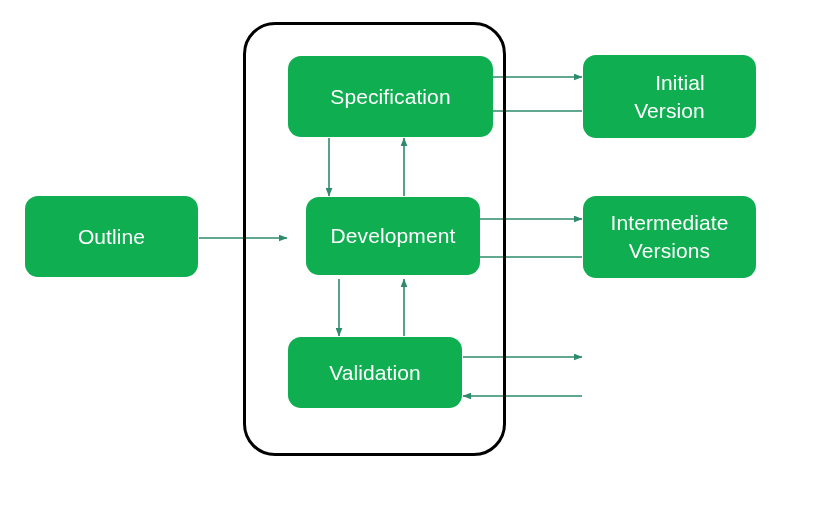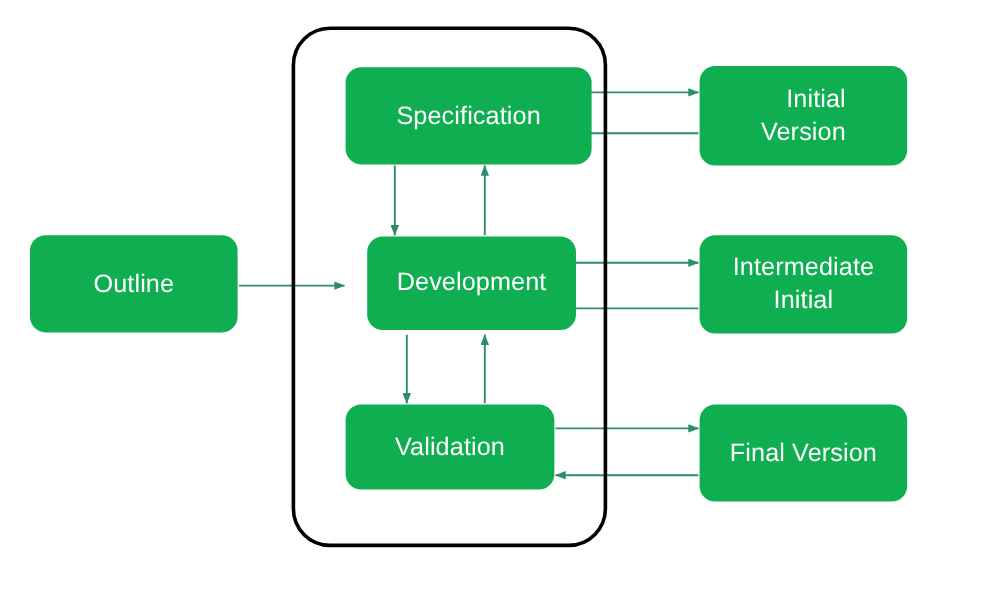--- a/index.html
+++ b/index.html
@@ -114,20 +114,17 @@
     <span class="node-label">Validation</span>
   </div>
 
   <div class="node" style="left:583px; top:55px; width:173px; height:83px;text-align:right;">
     <span class="node-label">Initial
 Version</span>
   </div>
 
   <div class="node" style="left:583px; top:196px; width:173px; height:82px;">
     <span class="node-label">Intermediate
-Initial</span>
+Versions</span>
   </div>
 
-  <div class="node" style="left:583px; top:337px; width:173px; height:81px;">
-    <span class="node-label">Final Version</span>
-  </div>
 
 </div>
 
 </body></html>

